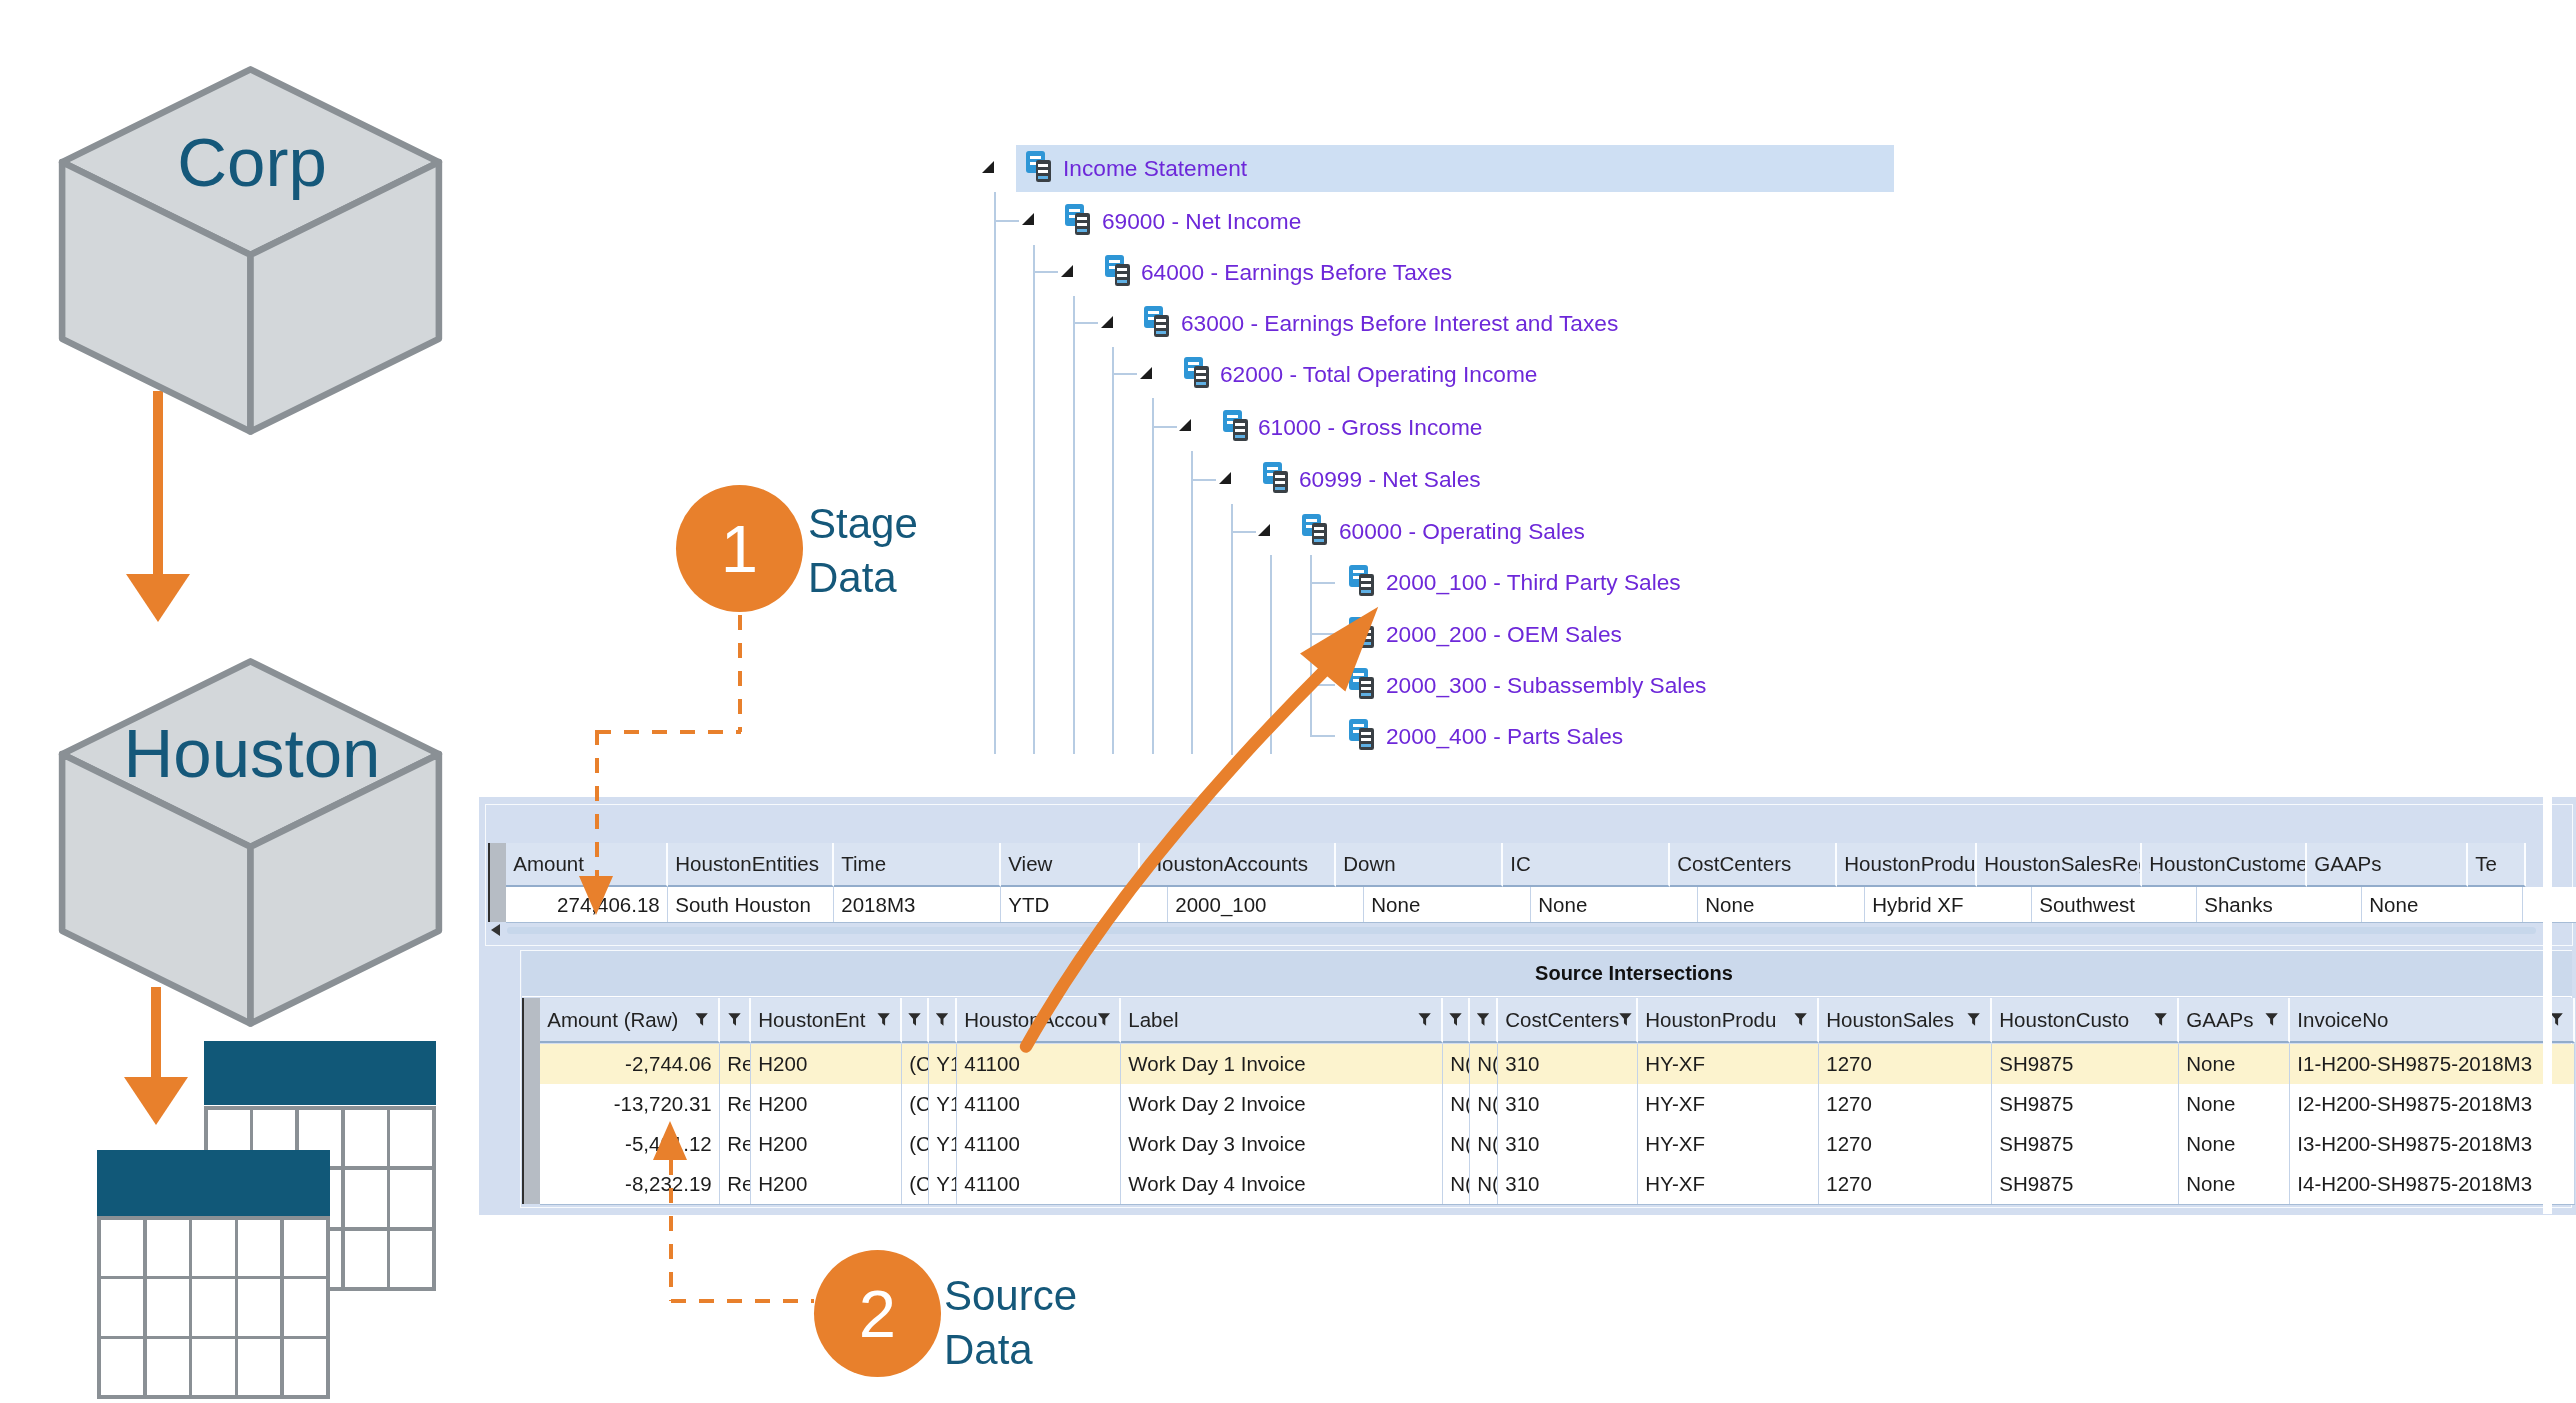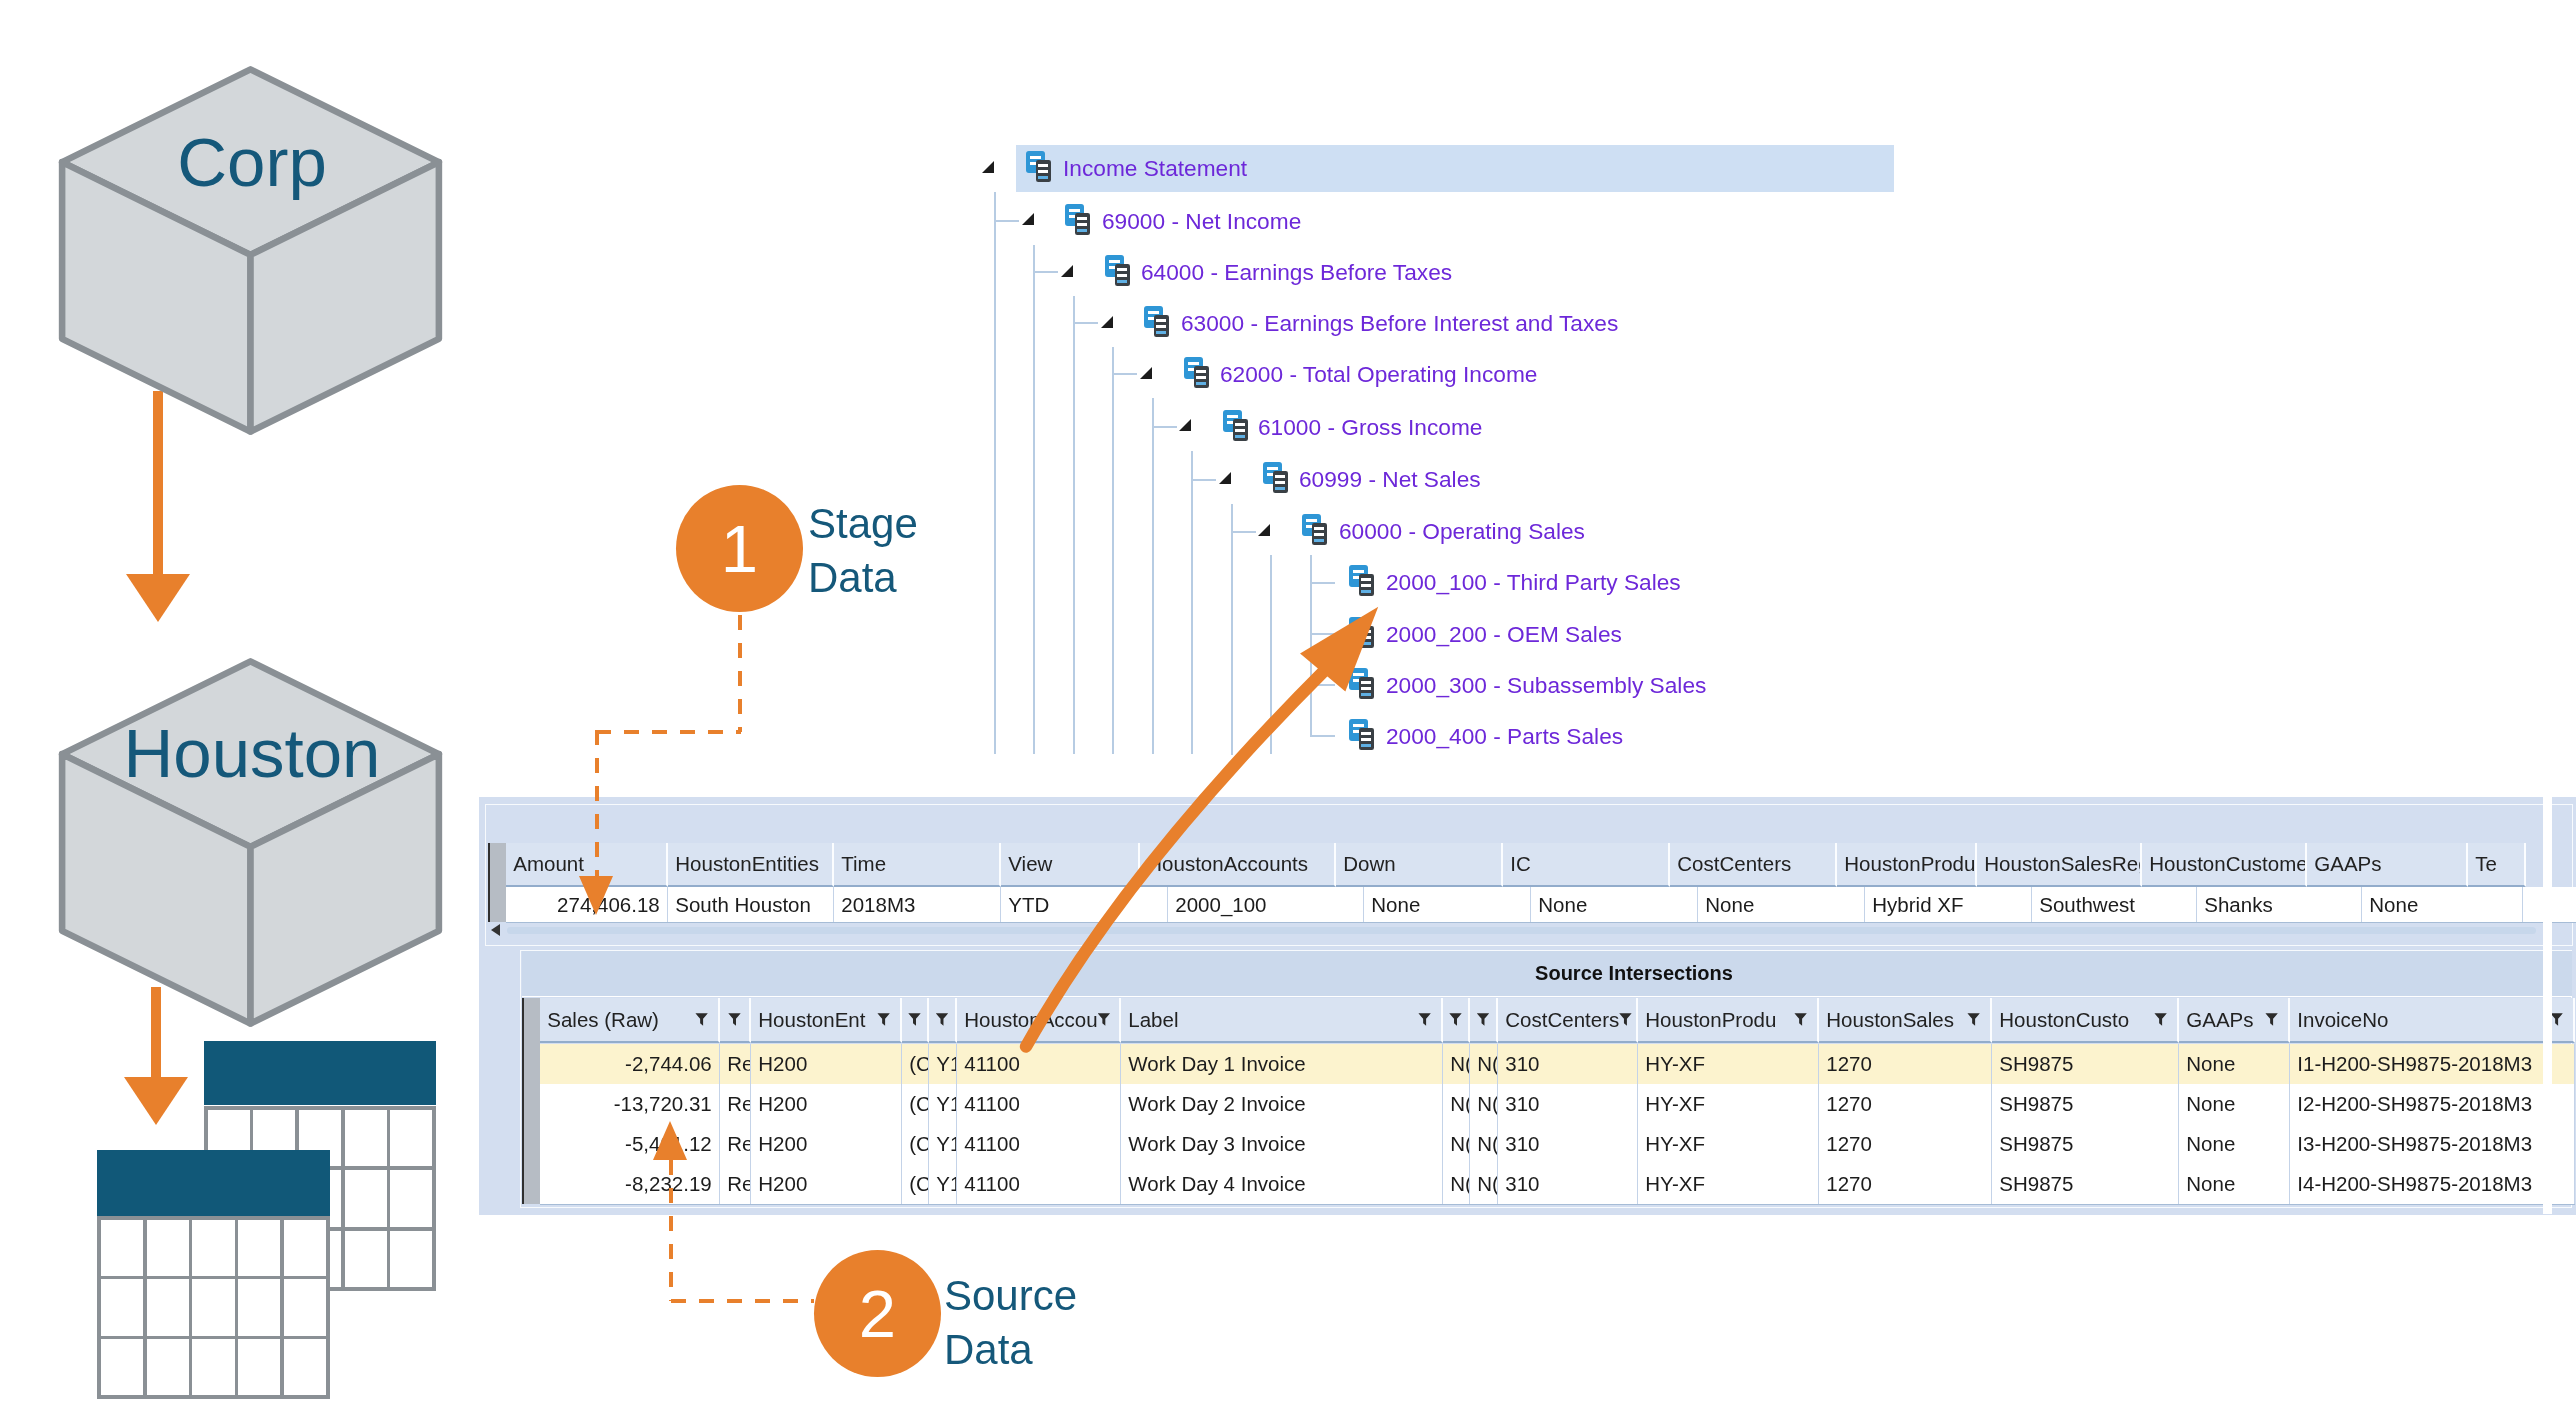--- a/index.html
+++ b/index.html
@@ -349,21 +349,21 @@
   <div class="scroll-arrow" style="left:491px;top:924px;"></div>
   <div class="scroll-thumb" style="left:507px;top:927px;width:2029px;"></div>
 
   <div class="panel" style="left:520px;top:950px;width:2050px;height:256px;"></div>
   <div class="caption" style="left:522px;top:951px;width:2050px;height:45px;line-height:45px;">
     <span style="margin-left:174px;">Source Intersections</span>
   </div>
   <div class="gray-strip" style="left:522px;top:998px;width:18px;height:206px;"></div>
   <div class="hrow" style="left:540px;top:998px;height:45px;">
     <div class="h" style="width:180px;">
-        <span>Sales (Raw)</span>
+        <span>Amount (Raw)</span>
         <span class="funnel"></span>
       </div>
     <div class="h only" style="width:31px;">
         <span class="funnel"></span>
       </div>
     <div class="h" style="width:151px;">
         <span>HoustonEnt</span>
         <span class="funnel"></span>
       </div>
     <div class="h only" style="width:27px;">

